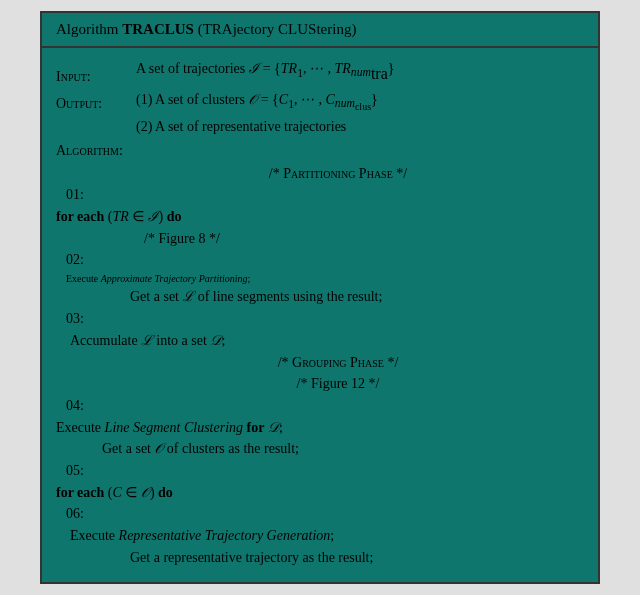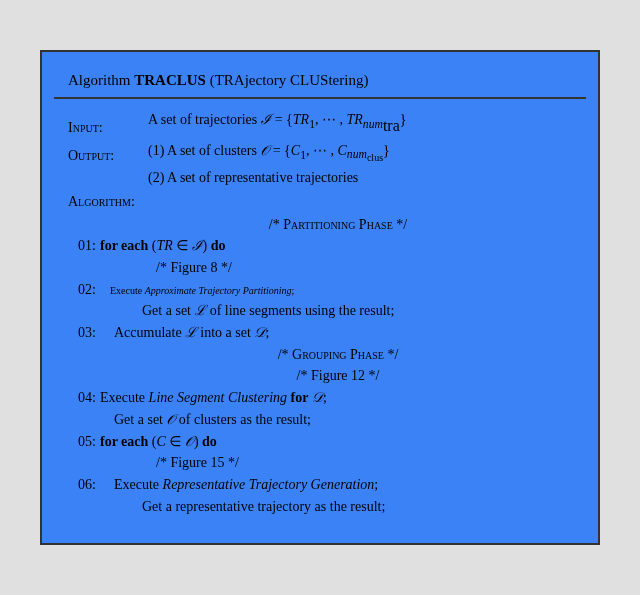--- a/index.html
+++ b/index.html
@@ -12,24 +12,24 @@
       background: #e0e0e0;
       display: flex;
       justify-content: center;
       align-items: center;
       width: 640px;
       height: 595px;
       font-family: 'Times New Roman', Times, serif;
     }
 
     .algorithm-box {
-      background: #3b82f6;
+      background: #0f766e;
       border: 2px solid #333;
       width: 560px;
-      padding: 12px;
+      padding: 0;
     }
 
     .algorithm-title {
       border-bottom: 2px solid #333;
       padding: 8px 14px;
       font-size: 15px;
     }
 
     .algorithm-title .bold-title {
       font-weight: bold;
@@ -71,20 +71,21 @@
       font-size: 14px;
       margin-left: 36px;
       text-align: center;
     }
 
     .algo-line {
       display: flex;
       align-items: baseline;
       margin-bottom: 0px;
       font-size: 14px;
+      flex-direction: column;
     }
 
     .line-num {
       min-width: 28px;
       text-align: right;
       margin-right: 4px;
       font-size: 14px;
     }
 
     .line-content {
@@ -194,21 +195,20 @@
       &nbsp;&nbsp;&nbsp;&nbsp;Get a set <span class="math">𝒪</span> of clusters as the result;
     </div>
 
     <div class="algo-line">
       <span class="line-num">05:</span>
       <span class="line-content">
         <span class="kw">for each</span> (<span class="math">C</span> ∈ <span class="math">𝒪</span>) <span class="kw">do</span>
       </span>
     </div>
 
-    <div style="padding-left:88px;">/* Figure 15 */</div>
 
     <div class="algo-line">
       <span class="line-num">06:</span>
       <span class="line-content">
         &nbsp;&nbsp;&nbsp;&nbsp;Execute <span class="italic">Representative Trajectory Generation</span>;
       </span>
     </div>
 
     <div class="continuation">
       &nbsp;&nbsp;&nbsp;&nbsp;&nbsp;&nbsp;&nbsp;&nbsp;&nbsp;&nbsp;&nbsp;&nbsp;Get a representative trajectory as the result;

